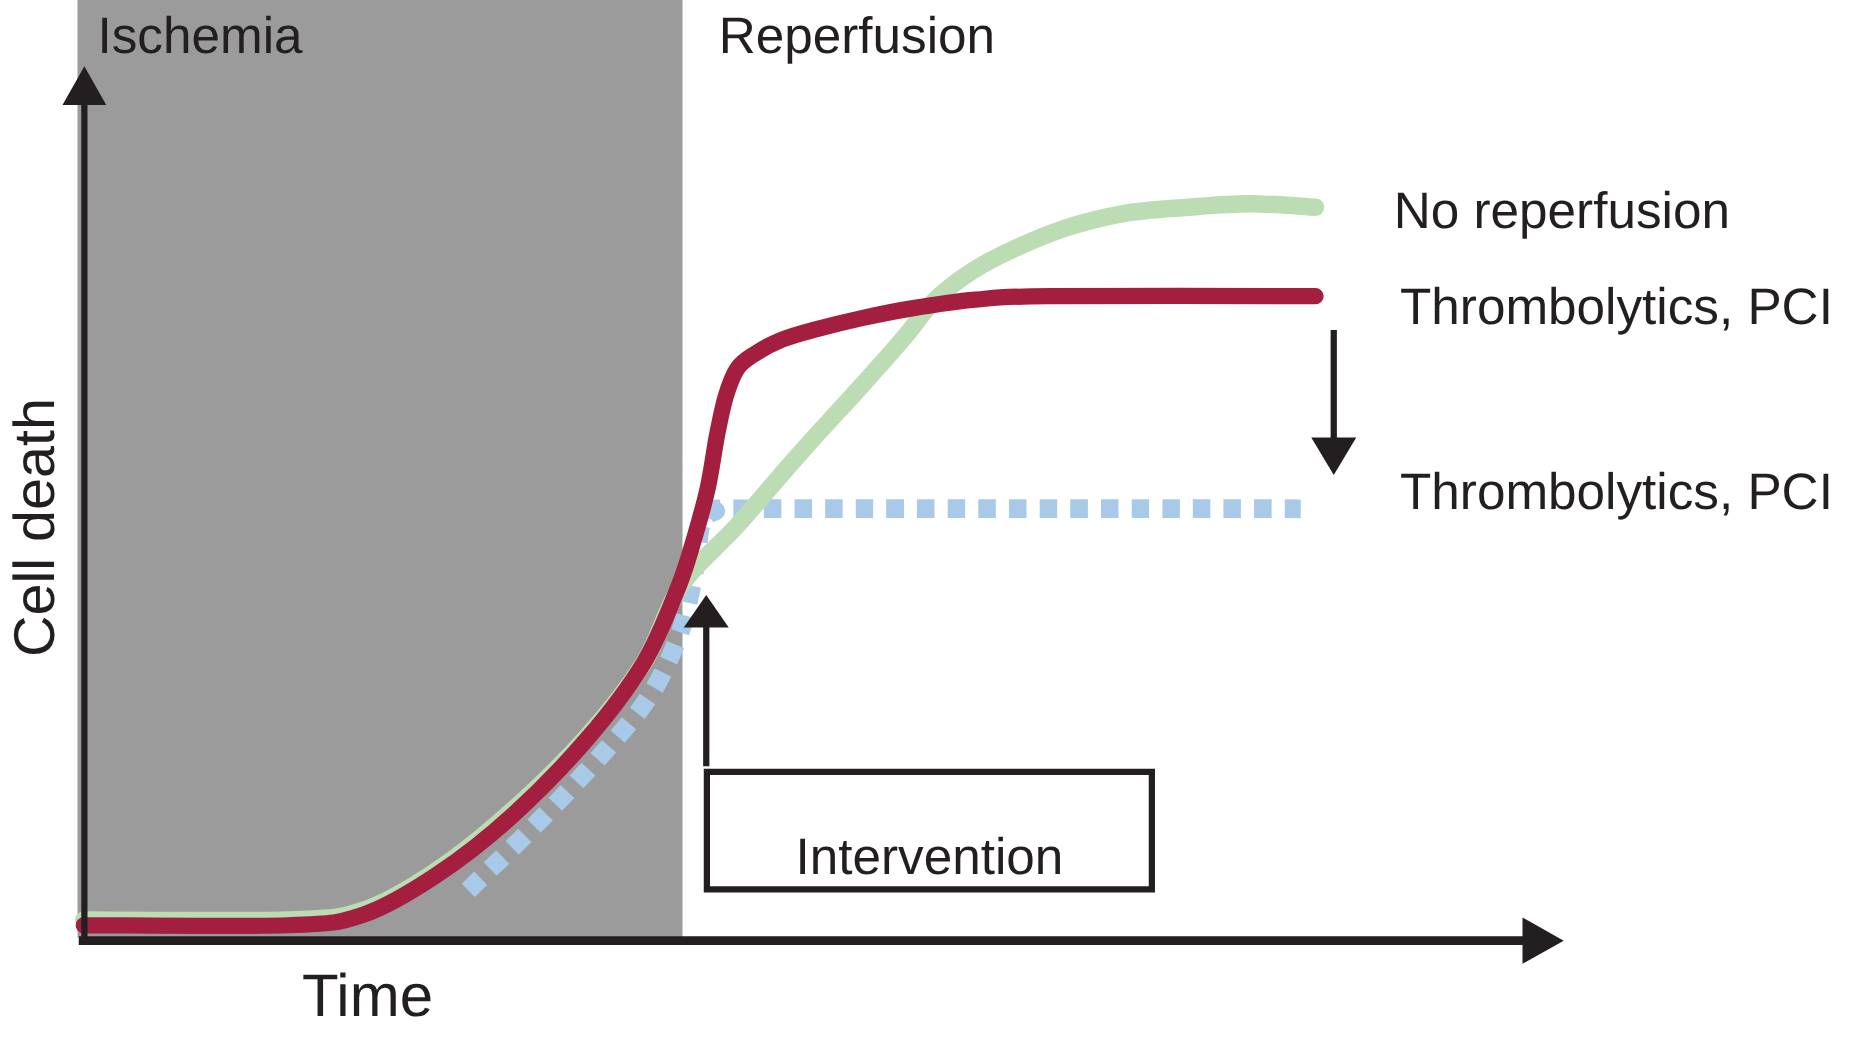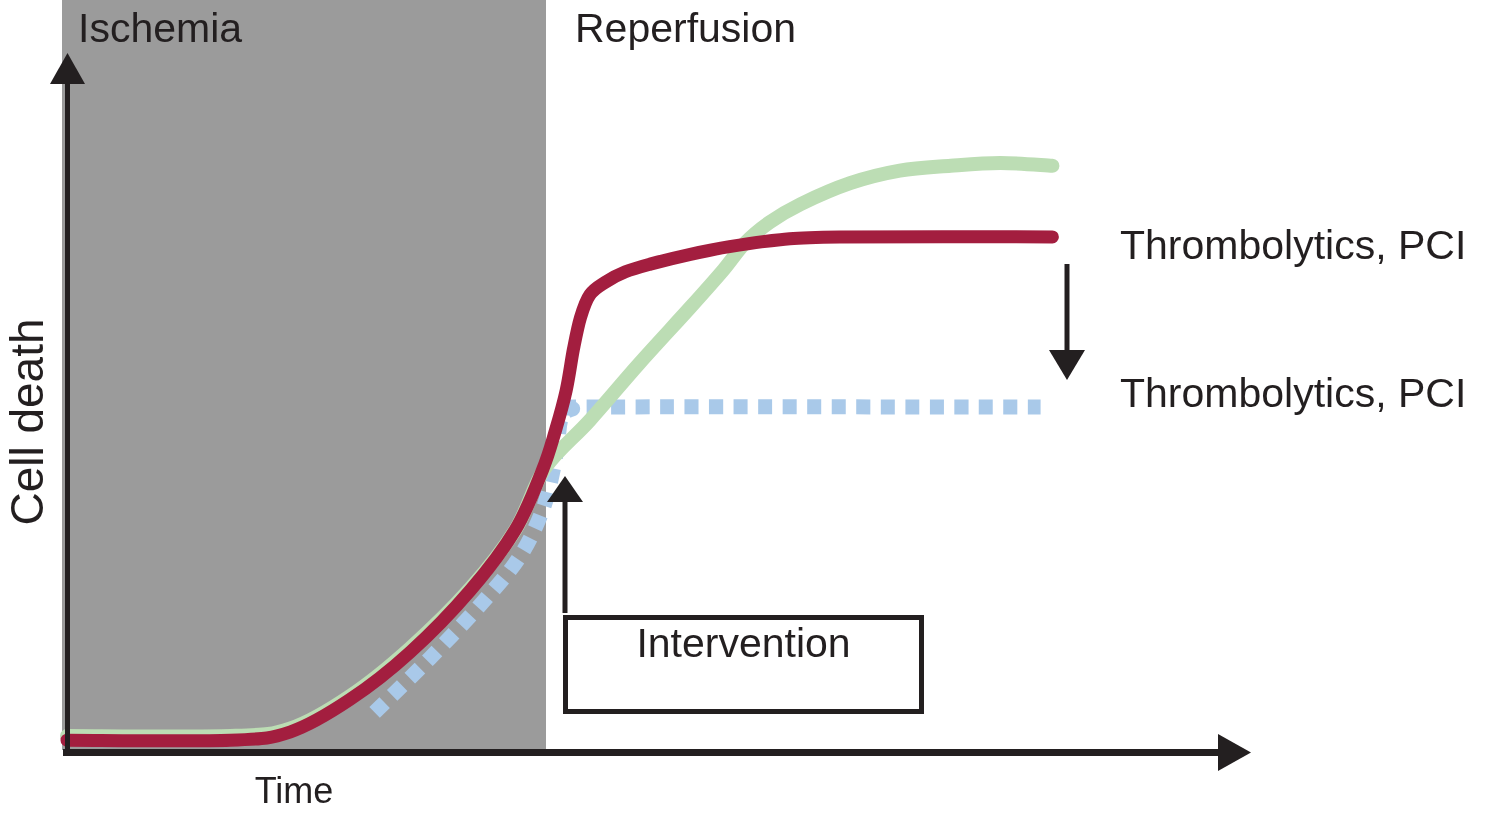--- a/index.html
+++ b/index.html
@@ -15,30 +15,30 @@
   .lbl{position:absolute;white-space:nowrap;color:#231F20;}
   .lbl-region{font-size:41px;}
   .lbl-legend{font-size:41px;line-height:50px;}
   #y-axis-label{
     left:27px;top:422px;
     font-size:46px;
     transform:translate(-50%,-50%) rotate(-90deg);
   }
   #x-axis-label{
     left:294px;top:770px;
-    font-size:36px;
+    font-size:48px;
     transform:translateX(-50%);
   }
   #intervention-box{
     position:absolute;
     left:563px;top:615px;width:361px;height:99px;
     box-sizing:border-box;
     border:5px solid #231F20;
     background:#ffffff;
-    display:flex;align-items:flex-start;justify-content:center;
+    display:flex;align-items:flex-end;justify-content:center;
     font-size:41px;
   }
 </style>
 </head>
 <body>
 
 <div id="fig">
 
   <svg id="chart-svg" width="1499" height="831" viewBox="0 0 1499 831">
 
@@ -62,20 +62,21 @@
     <line x1="1067" y1="264" x2="1067" y2="352" stroke="#231F20" stroke-width="5"></line>
     <polygon points="1049,350 1085,350 1067,380" fill="#231F20"></polygon>
   </svg>
 
   <div class="lbl lbl-region" style="left:575px;top:5px;">Reperfusion</div>
   <div class="lbl lbl-region" style="left:78px;top:5px;">Ischemia</div>
 
   <div class="lbl" id="y-axis-label">Cell death</div>
   <div class="lbl" id="x-axis-label">Time</div>
 
+  <div class="lbl lbl-legend" style="left:1115px;top:143px;">No reperfusion</div>
   <div class="lbl lbl-legend" style="left:1120px;top:220px;">Thrombolytics, PCI</div>
   <div class="lbl lbl-legend" style="left:1120px;top:368px;">
     <span style="display:block;">Thrombolytics, PCI</span>
   </div>
 
   <div id="intervention-box">
     <span>Intervention</span>
   </div>
 
 </div>

